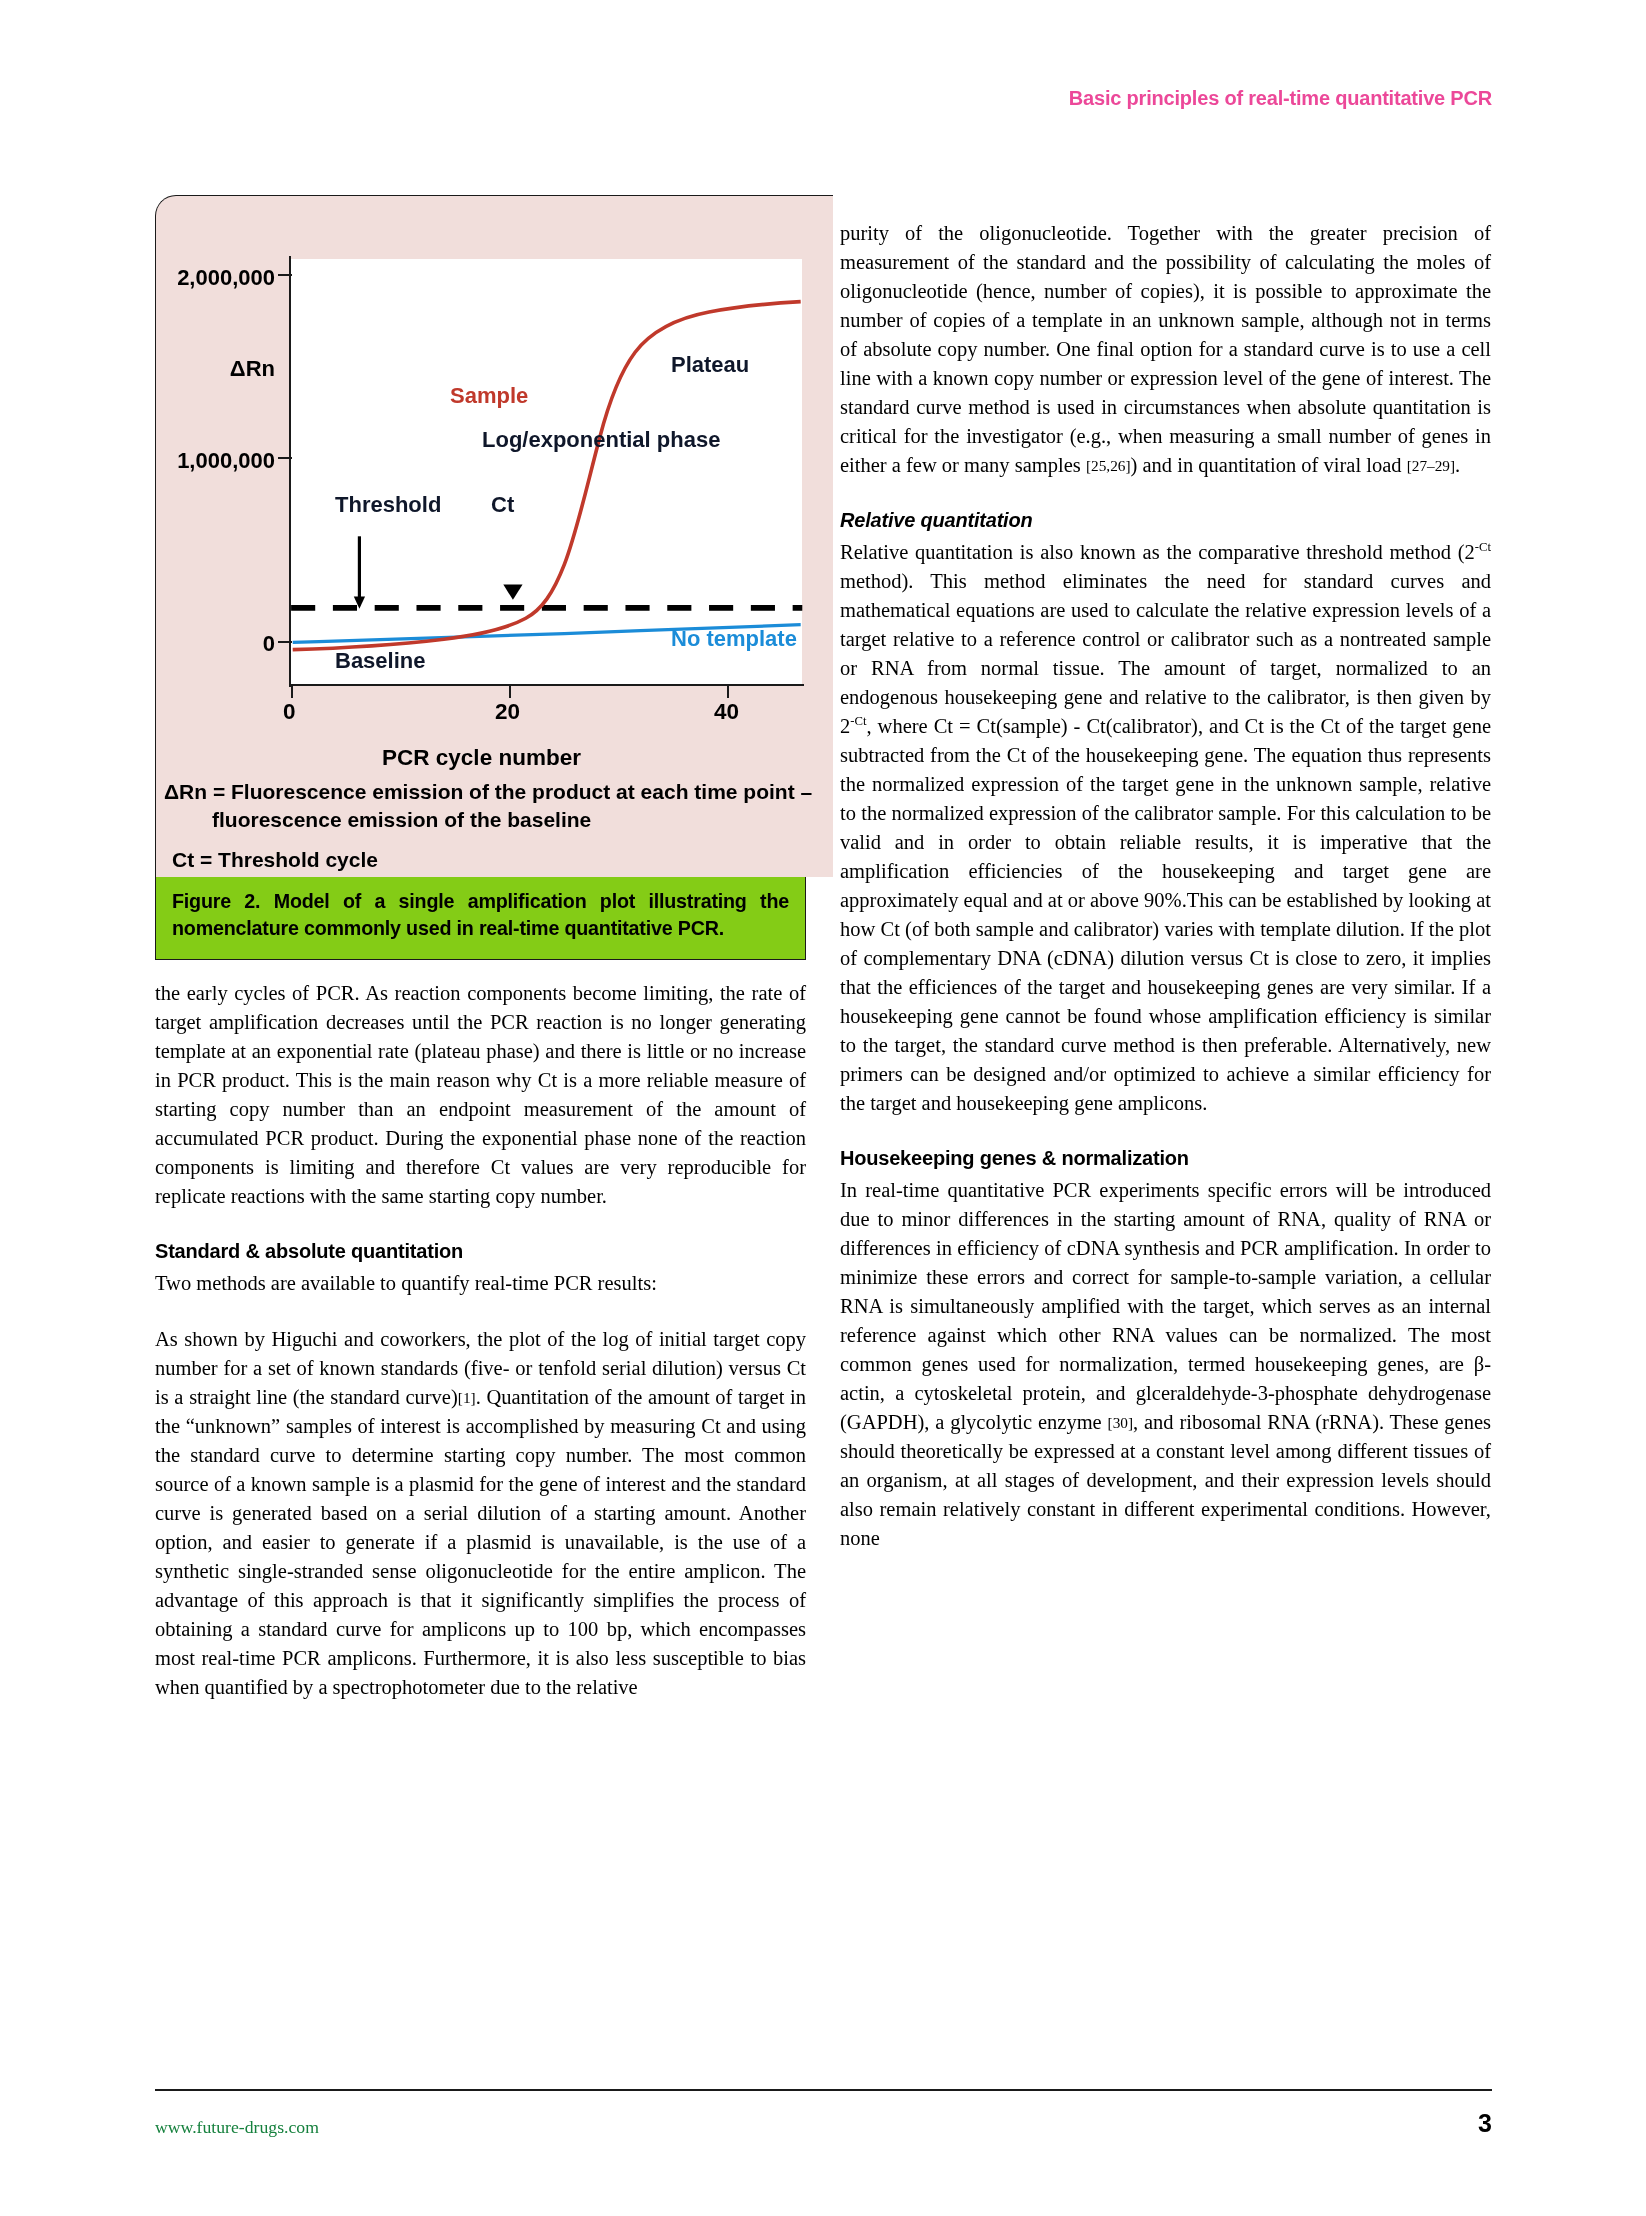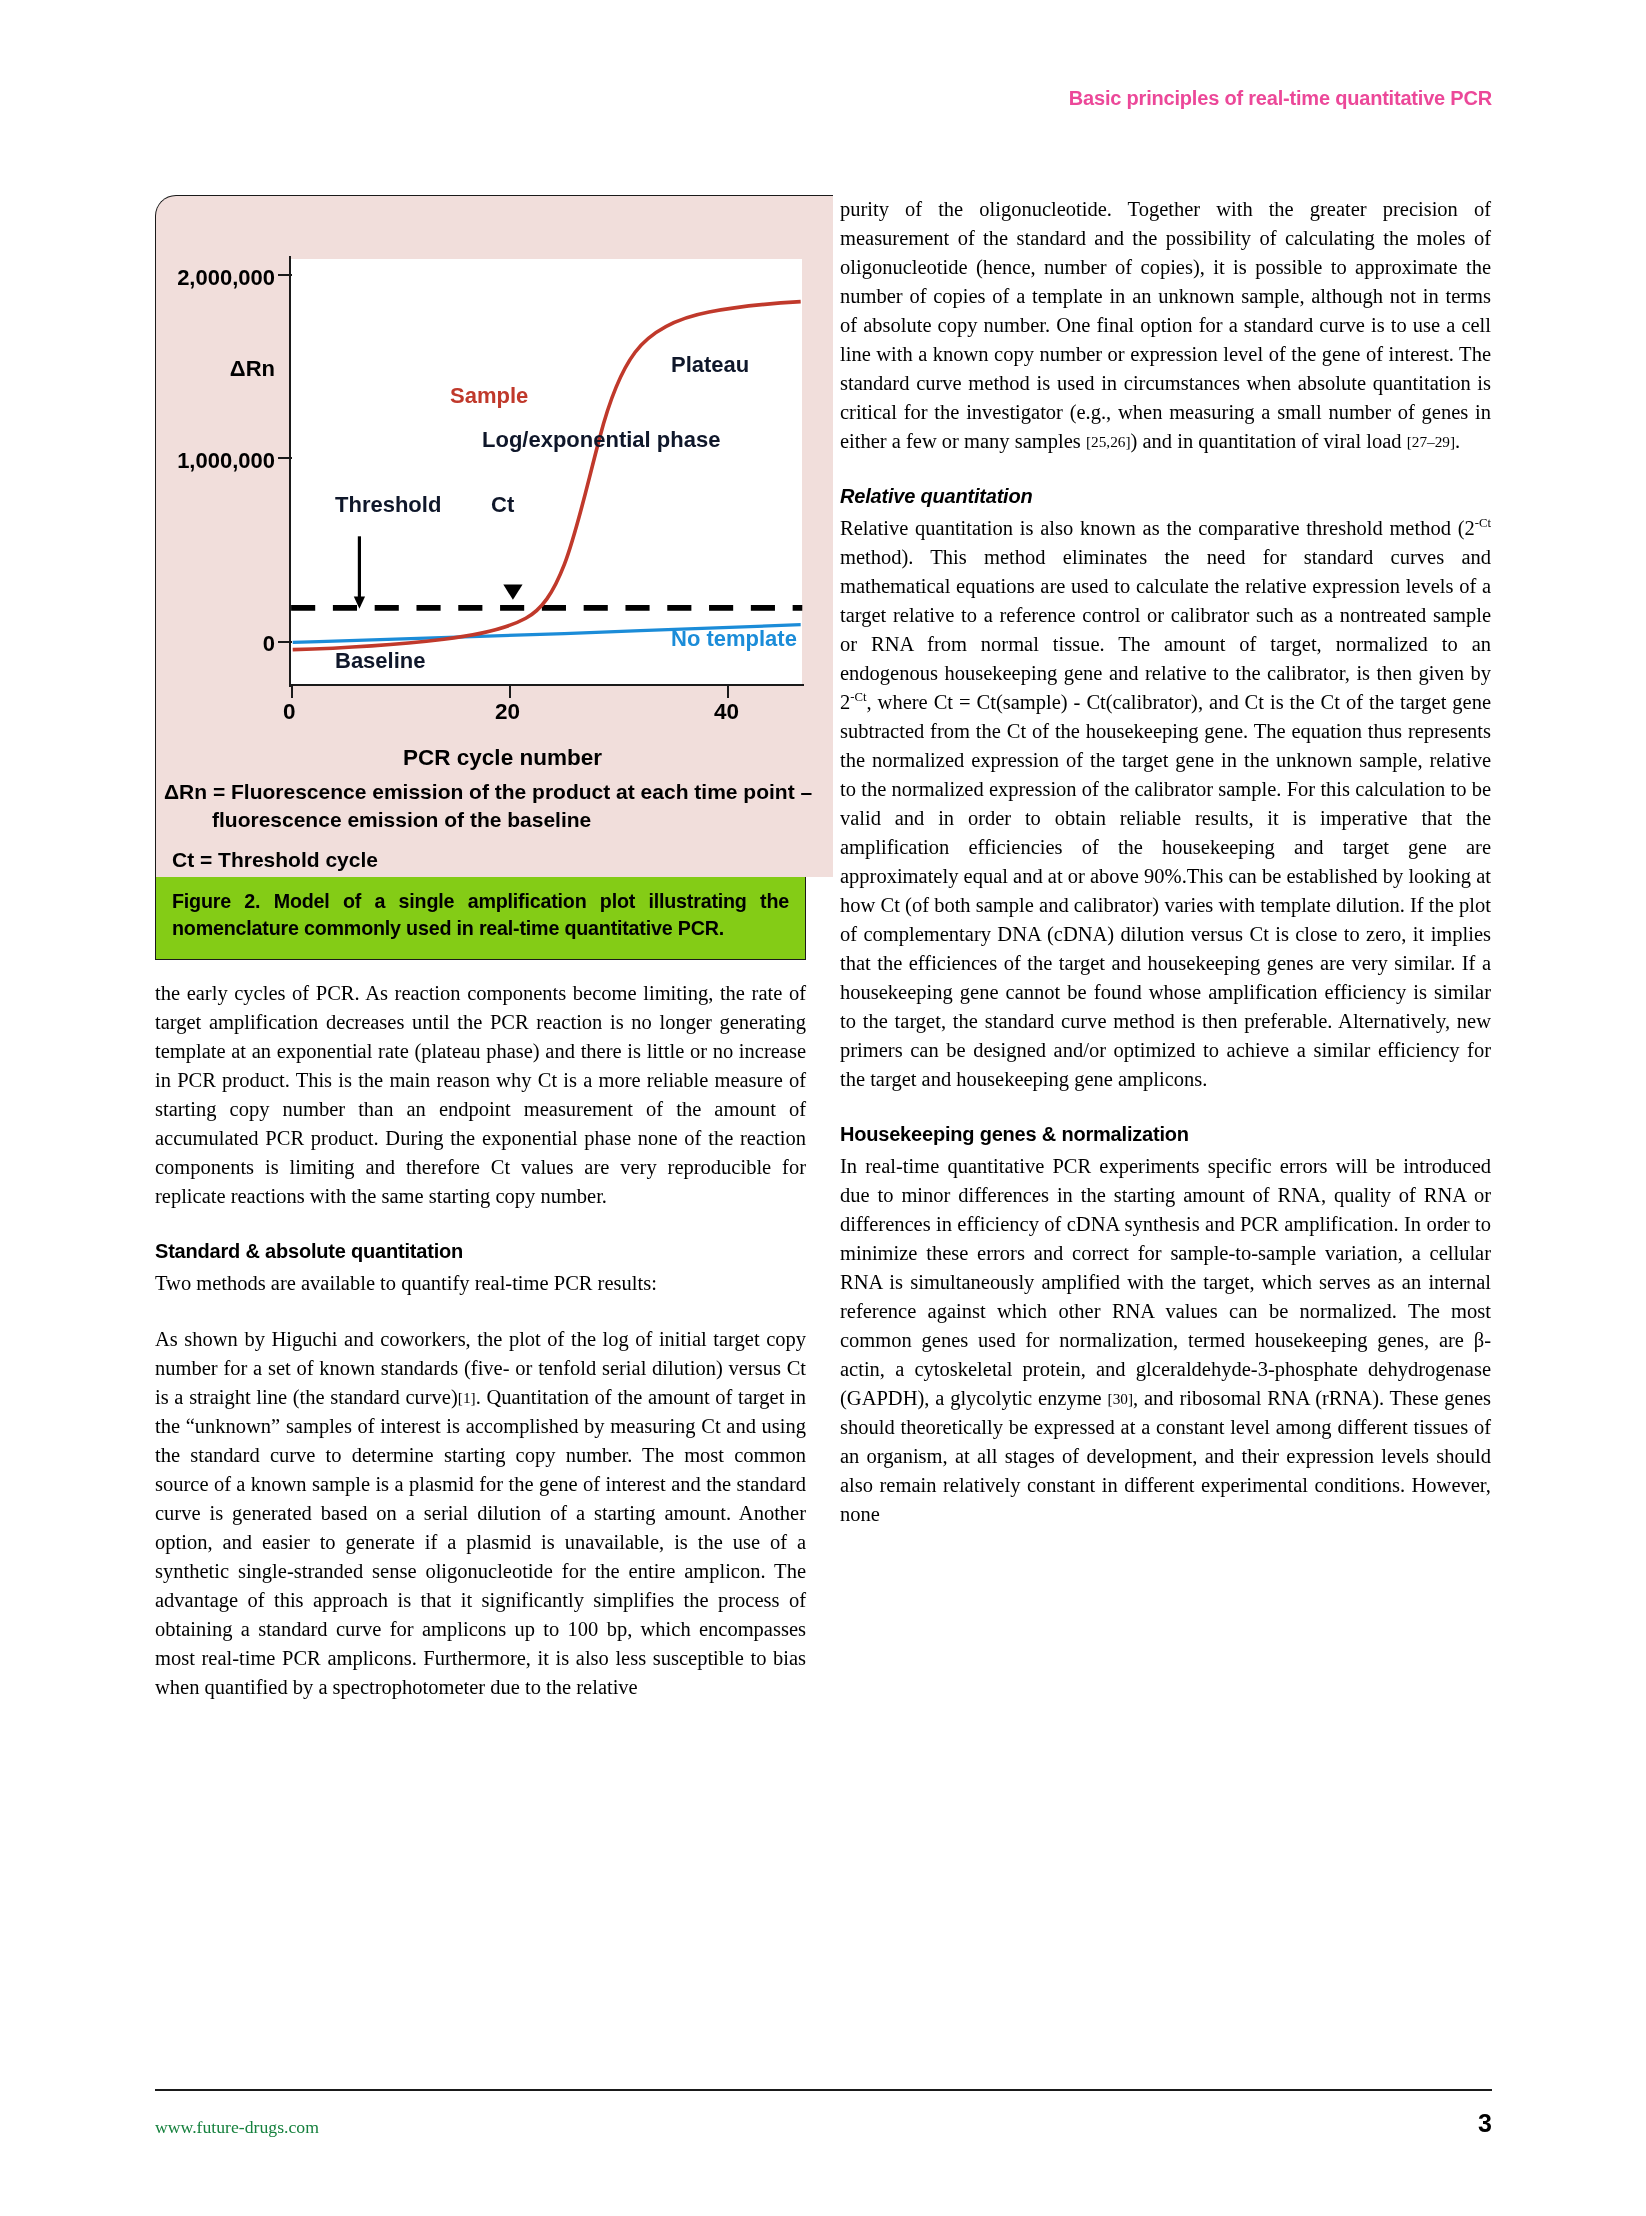--- a/index.html
+++ b/index.html
@@ -40,21 +40,21 @@
   .col {
     position: absolute;
     top: 0;
     width: 651px;
     font-size: 20.5px;
     line-height: 29px;
     text-align: justify;
     hyphens: manual;
   }
   #col-left  { left: 0; }
-  #col-right { left: 685px; }
+  #col-right { left: 685px; margin-top: 24px; }
 
   .col p {
     margin: 0 0 0 0;
     text-indent: 0;
   }
 
   h2.sec-head {
     font-family: "Liberation Sans", "DejaVu Sans", sans-serif;
     font-weight: bold;
     font-size: 20px;
@@ -158,21 +158,20 @@
   #label-sample   { color: #c0392b; }
   #label-notemplate { color: #1b8cd8; }
 
   #axis-title {
     position: absolute;
     left: 0; top: 547px;
     width: 651px;
     text-align: center;
     font-family: "Liberation Sans", "DejaVu Sans", sans-serif;
     font-size: 22.5px;
-    padding-left: 21px;
   }
 
   .legend-line {
     position: absolute;
     font-family: "Liberation Sans", "DejaVu Sans", sans-serif;
     font-size: 21px;
     line-height: 28px;
     color: #000;
     white-space: nowrap;
   }

